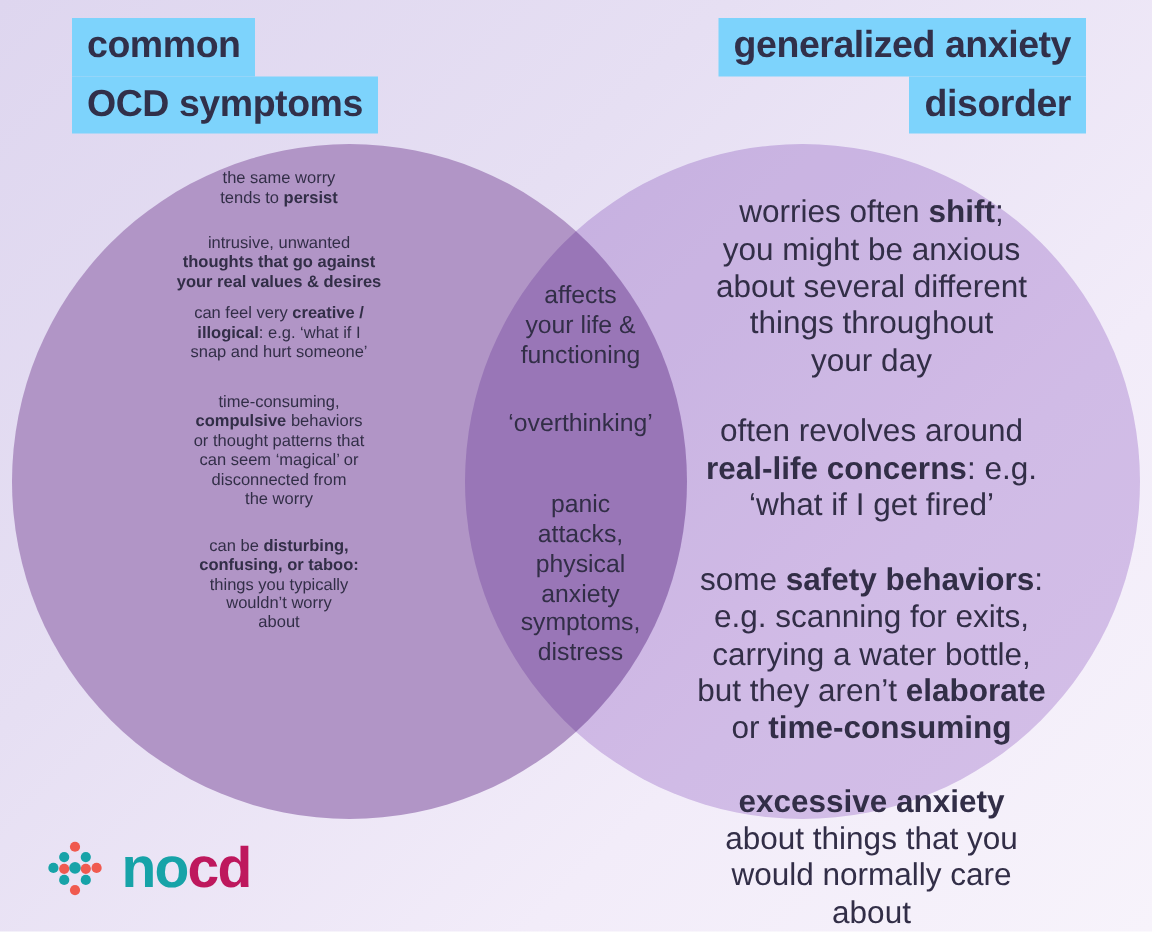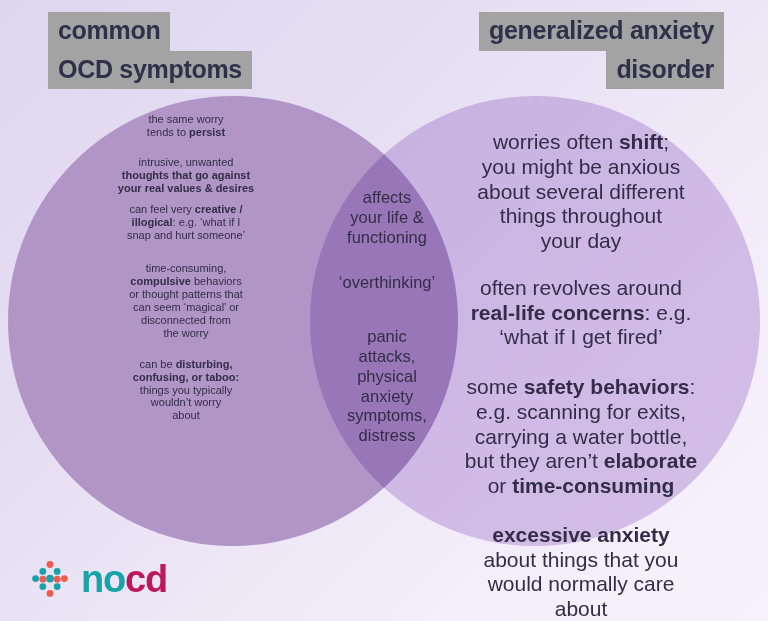--- a/index.html
+++ b/index.html
@@ -31,21 +31,21 @@
     top: 12px;
     text-align: left;
   }
   #title-right {
     right: 44px;
     top: 12px;
     text-align: right;
   }
   .title-line {
     display: inline-block;
-    background: #a3a3a3;
+    background: #7dd3fc;
     padding: 2px 10px 3px 10px;
     white-space: nowrap;
   }
 
   
   .venn-stage {
     position: absolute;
     left: 0;
     top: 0;
     width: 768px;

